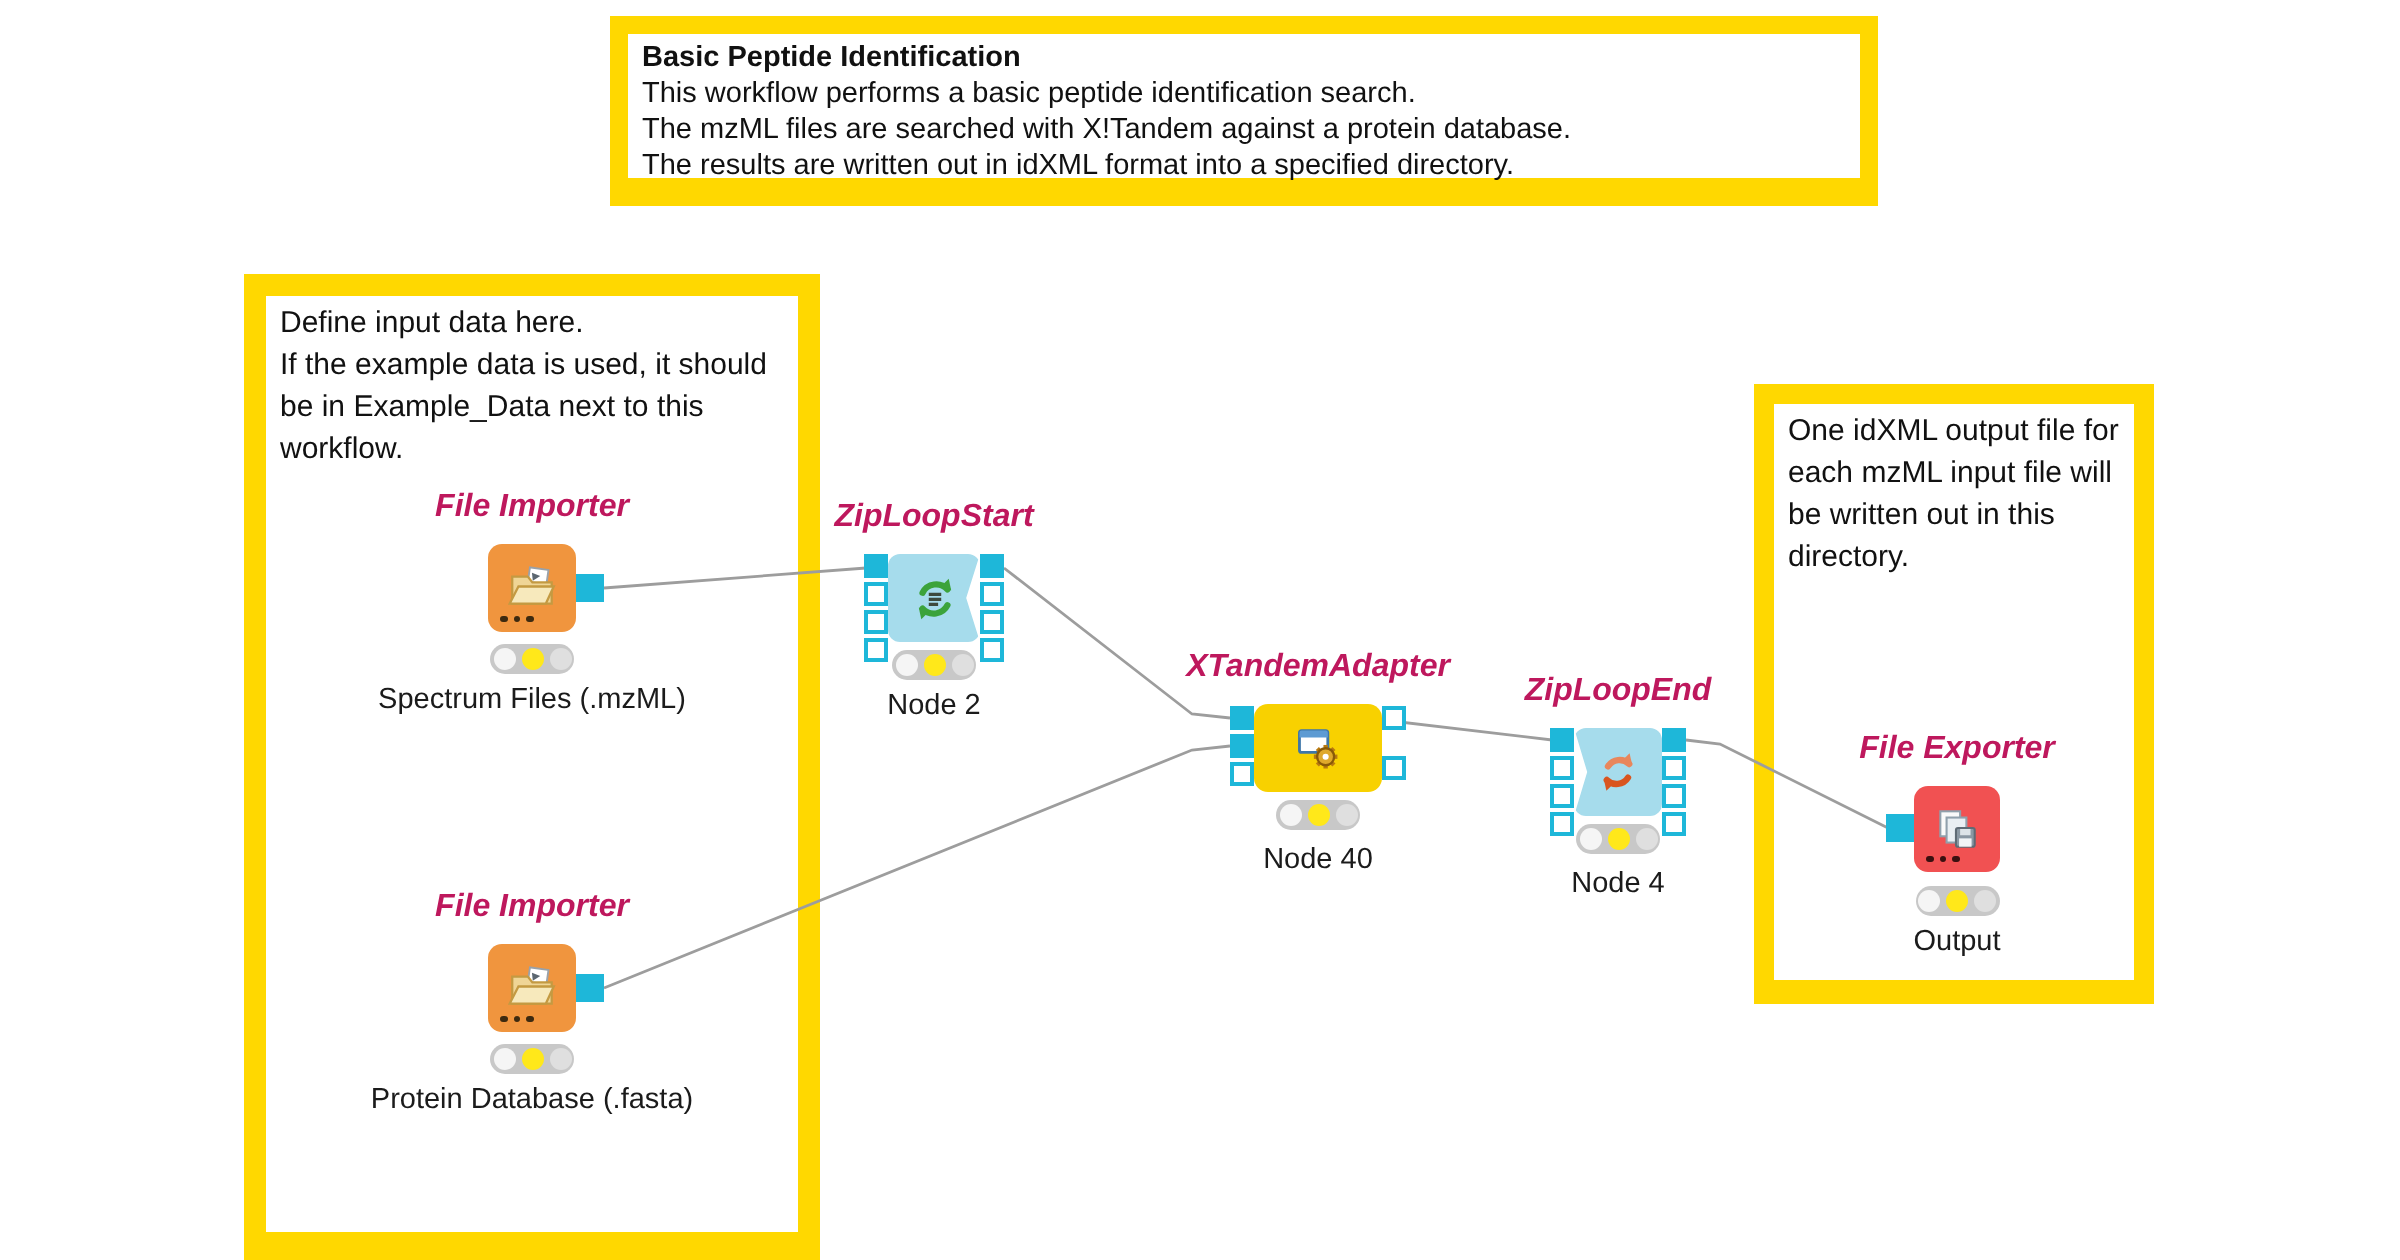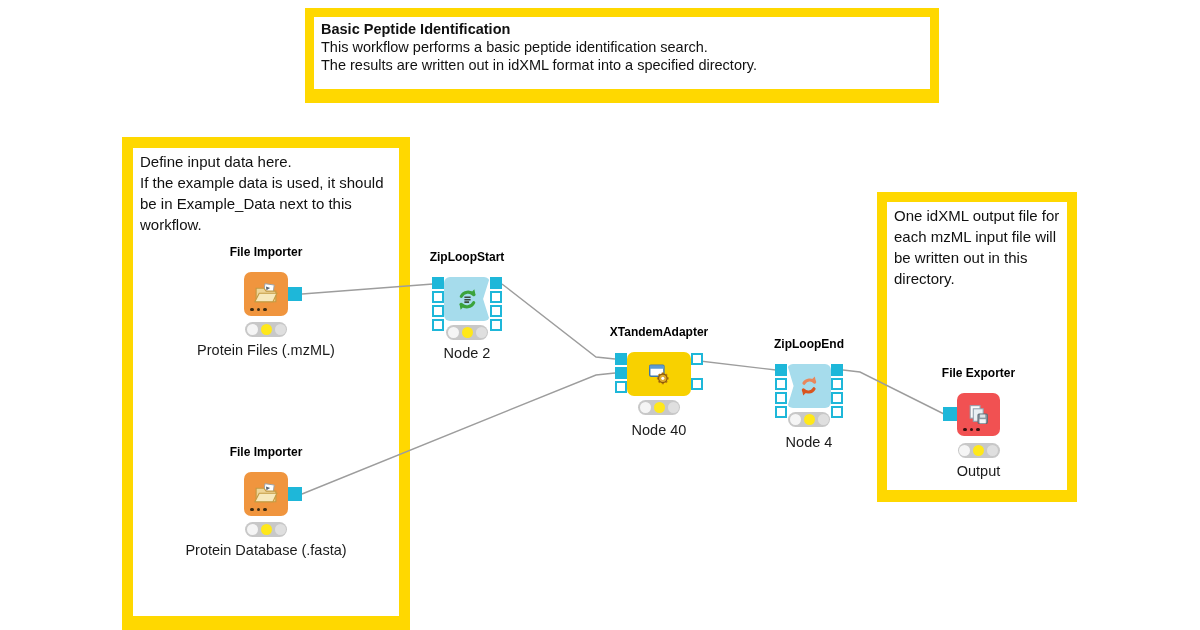--- a/index.html
+++ b/index.html
@@ -18,21 +18,21 @@
   .annotation.side .ann-line{font-size:15px;line-height:21px;}
   #ann-left{border-width:11px;border-bottom-width:14px;}
   #ann-right{border-width:10px;border-bottom-width:12px;}
   
   svg.wires{position:absolute;left:0;top:0;z-index:5;}
   svg.wires polyline{fill:none;stroke:var(--connection-gray);stroke-width:1.4;}
   
   .node-group{position:absolute;z-index:10;}
   .node-label{
     position:absolute;top:-27px;left:50%;transform:translateX(-50%);
-    white-space:nowrap;font-weight:bold;font-size:12px;color:#000000;
+    white-space:nowrap;font-weight:bold;font-size:16px;color:#be185d;font-style:italic;
   }
   .node-sublabel{
     position:absolute;top:70px;left:50%;transform:translateX(-50%);
     white-space:nowrap;font-size:14.5px;color:#1b1b1b;
   }
   .node-body{
     position:relative;width:100%;height:44px;border-radius:7px;
     display:flex;align-items:center;justify-content:center;
   }
   .node-body.importer{background:var(--importer-orange);}
@@ -59,20 +59,21 @@
 </style>
 </head>
 <body>
 
 <div class="canvas">
 
   <div class="annotation" id="ann-top" style="left:263px;top:8px;width:634px;height:95px;margin-left:42px;">
     <div class="ann-inner">
       <div class="ann-title">Basic Peptide Identification</div>
       <div class="ann-line">This workflow performs a basic peptide identification search.</div>
+      <div class="ann-line">The mzML files are searched with X!Tandem against a protein database.</div>
       <div class="ann-line">The results are written out in idXML format into a specified directory.</div>
     </div>
   </div>
 
   <div class="annotation side" id="ann-left" style="left:122px;top:137px;width:288px;height:493px;">
     <div class="ann-inner">
       <div class="ann-line">Define input data here.</div>
       <div class="ann-line">If the example data is used, it should be in Example_Data next to this workflow.</div>
     </div>
   </div>
@@ -105,21 +106,21 @@
           <i></i>
           <i></i>
           <i></i>
         </div>
     </div>
     <div class="traffic-light">
       <i></i>
         <i class="mid"></i>
         <i class="right"></i>
     </div>
-    <div class="node-sublabel">Protein Files (.mzML)</div>
+    <div class="node-sublabel">Spectrum Files (.mzML)</div>
   </div>
 
   <div class="node-group" style="left:444px;top:277px;width:46px;">
     <div class="node-label">ZipLoopStart</div>
     <div class="port p12" style="left:-12px;top:0;"></div>
     <div class="port p12 hollow" style="left:-12px;top:14px;"></div>
     <div class="port p12 hollow" style="left:-12px;top:28px;"></div>
     <div class="port p12 hollow" style="left:-12px;top:42px;"></div>
     <div class="port p12" style="left:100%;top:0;"></div>
     <div class="port p12 hollow" style="left:100%;top:14px;"></div>

